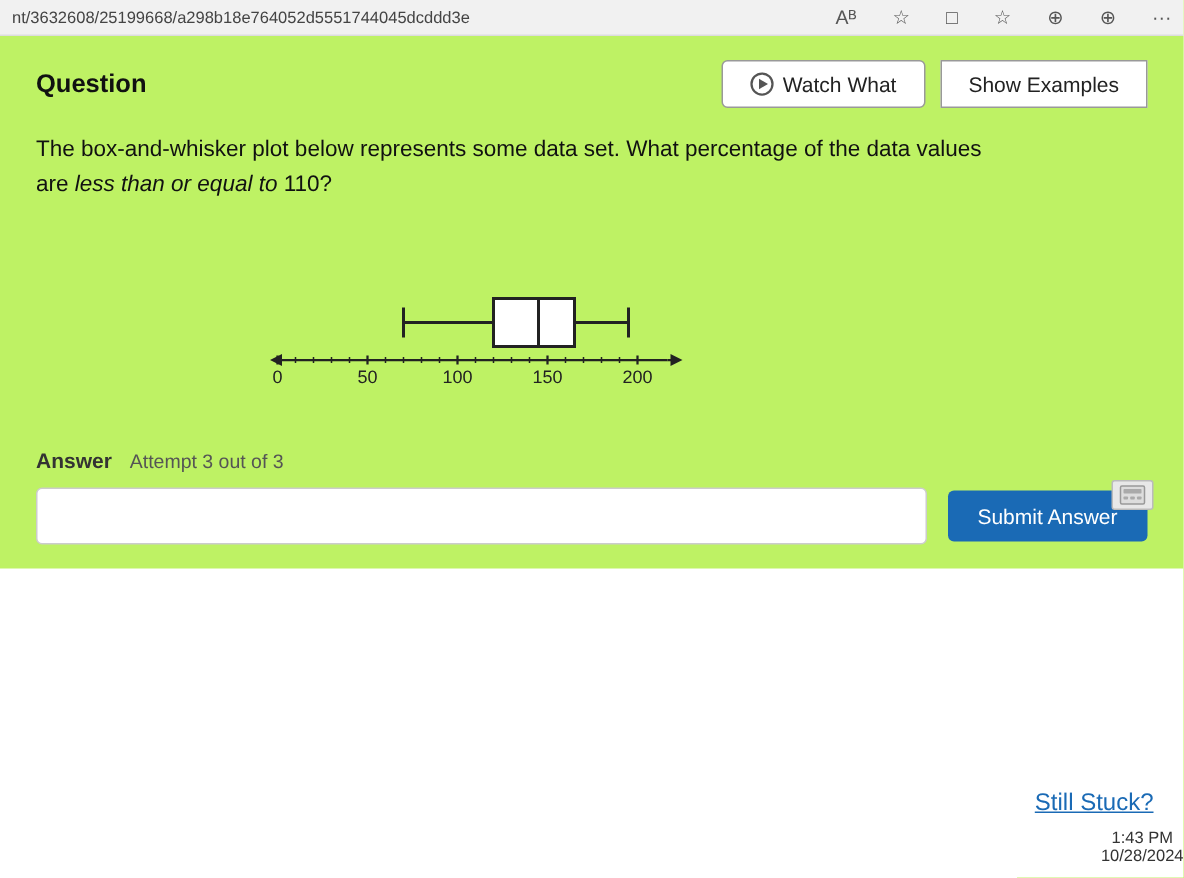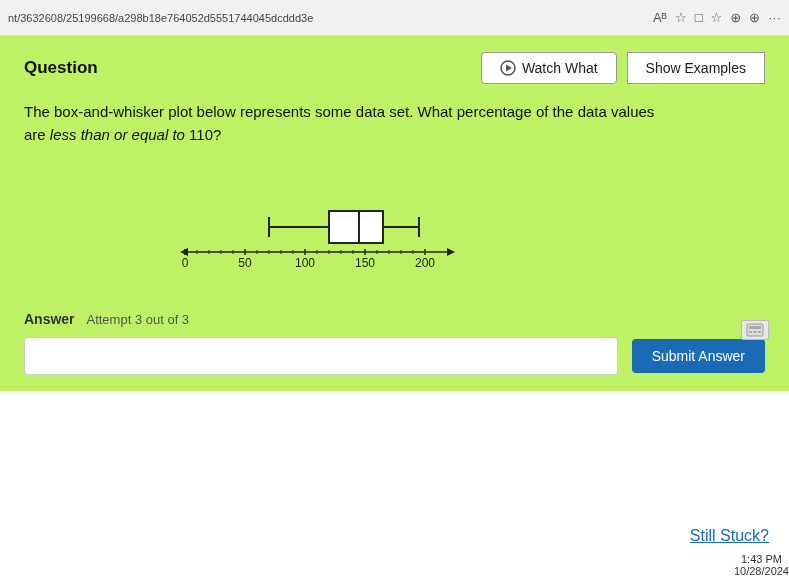--- a/index.html
+++ b/index.html
@@ -8,37 +8,37 @@
       background: #fff;
       width: 789px;
       min-height: 585px;
       overflow: hidden;
       position: relative;
     }
 
     
     .browser-bar {
       background: #f1f1f1;
-      height: 36px;
+      height: 24px;
       display: flex;
       align-items: center;
       padding: 0 8px;
       font-size: 11px;
       color: #444;
       border-bottom: 1px solid #ddd;
     }
     .browser-bar .url {
       flex: 1;
       overflow: hidden;
       white-space: nowrap;
       text-overflow: ellipsis;
     }
     .browser-bar .icons {
       display: flex;
-      gap: 8px;
+      gap: 24px;
       align-items: center;
       color: #555;
       font-size: 13px;
     }
 
     
     .content {
       padding: 16px 24px 16px 24px;
       background: #bef264;
     }

